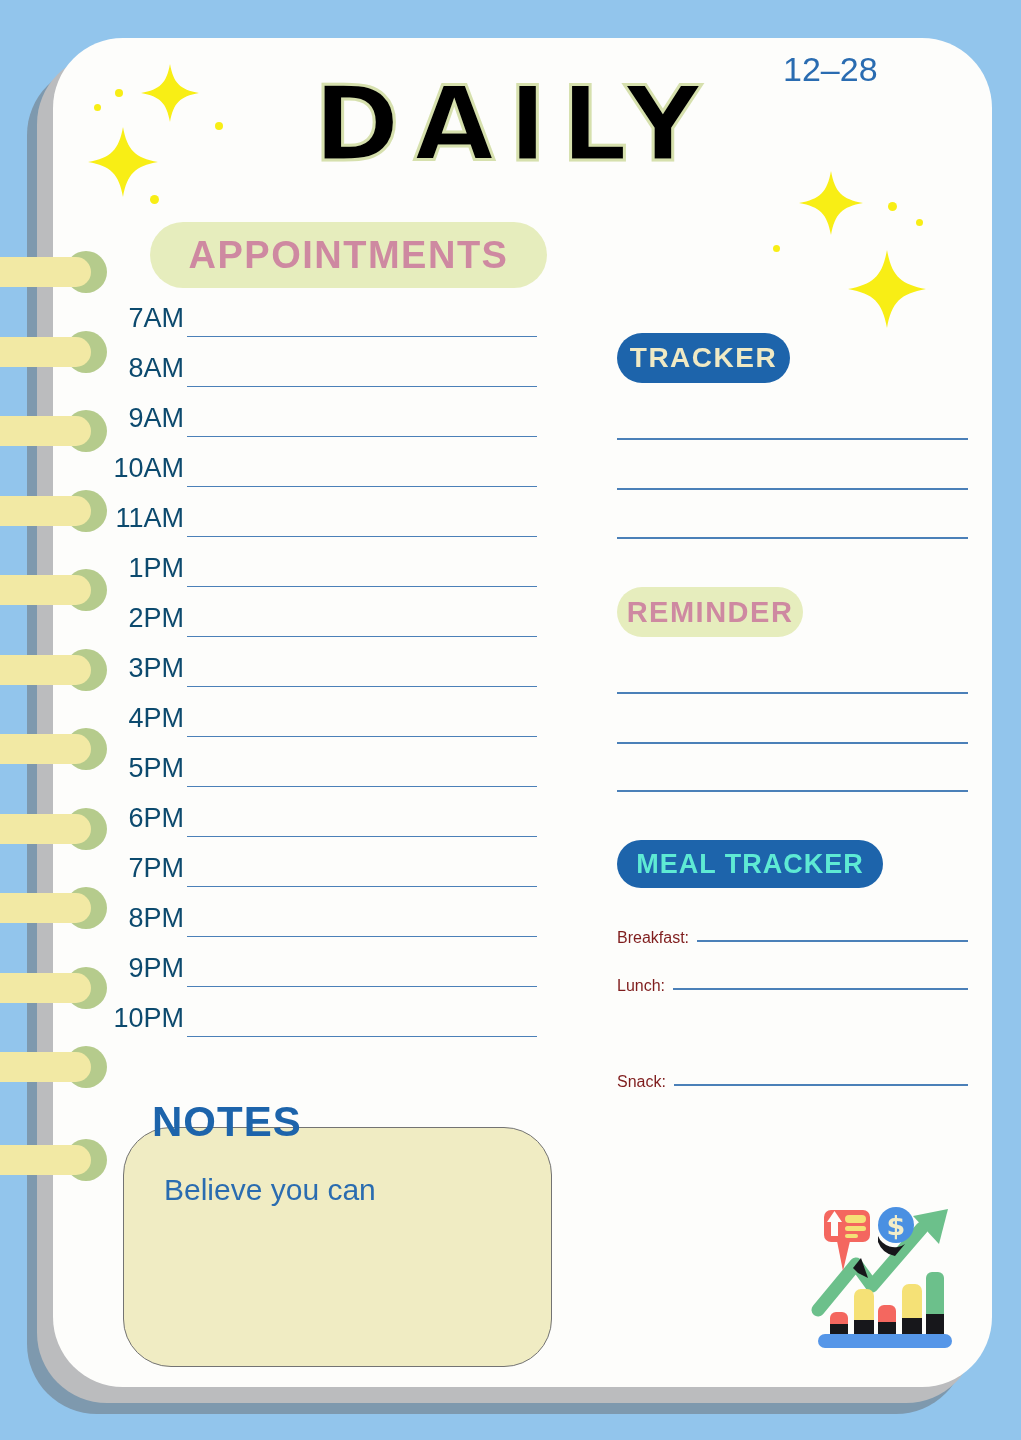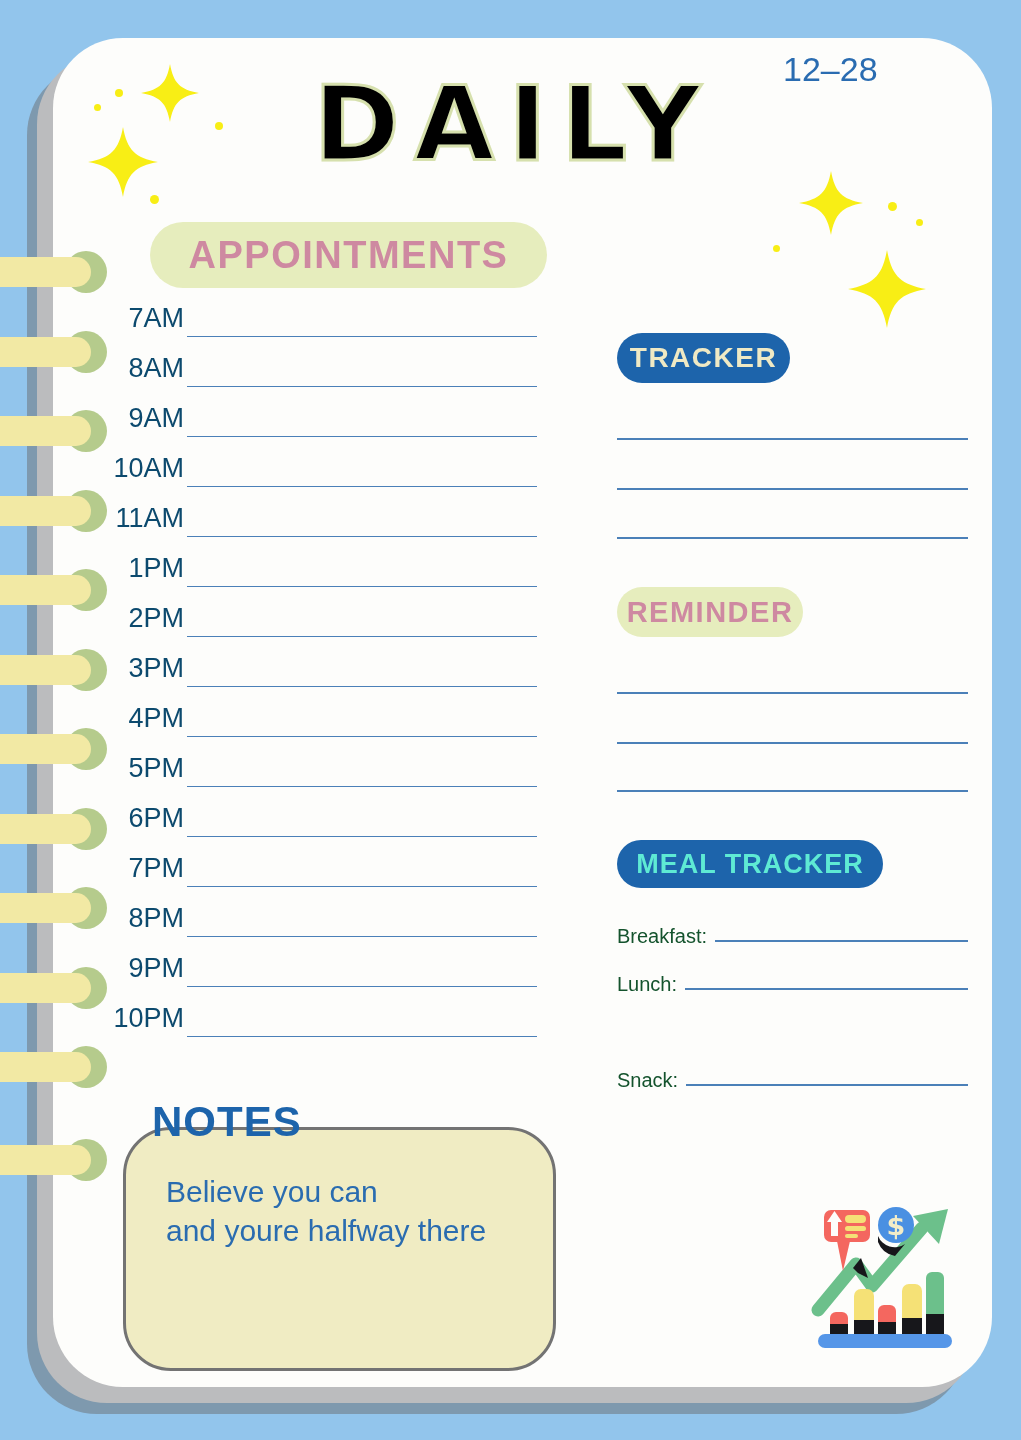--- a/index.html
+++ b/index.html
@@ -33,26 +33,26 @@
               color:#5eead4;font-size:27px;letter-spacing:1px;}
   
   .appt-rows{position:absolute;left:98px;top:287px;width:439px;z-index:4;}
   .appt-row{display:flex;align-items:flex-end;height:50px;}
   .appt-row .t{width:86px;text-align:right;font-size:27px;color:#0c4a6e;margin-bottom:5px;line-height:1;}
   .appt-row .w{flex:1;margin-left:3px;height:1px;border-bottom:1.6px solid #4b80b8;align-self:flex-end;}
   
   .rule{position:absolute;left:617px;width:351px;height:0;border-top:2px solid #4b80b8;z-index:4;}
   
   .meal-row{position:absolute;left:617px;width:351px;height:30px;display:flex;align-items:flex-end;z-index:4;}
-  .meal-row .m{font-size:20px;color:#14532d;padding-right:8px;line-height:1;}
+  .meal-row .m{font-size:16px;color:#7f1d1d;padding-right:8px;line-height:1;}
   .meal-row .w{flex:1;height:1px;border-bottom:2px solid #4b80b8;margin-bottom:4px;}
   
   .notes-title{position:absolute;left:152px;top:1098px;font-size:42px;font-weight:bold;color:#1d64ab;z-index:5;letter-spacing:1px;}
   .notes-box{position:absolute;left:123px;top:1127px;width:427px;height:238px;border-radius:48px;
-             background:#f0ecc3;border:3px solid #737373;z-index:4;}
+             background:#f0ecc3;border:1px solid #737373;z-index:4;}
   .quote{position:absolute;left:40px;top:42px;font-size:30px;color:#2a6cb0;line-height:39px;}
   
   .chart-icon{position:absolute;left:810px;top:1192px;z-index:4;}
 </style>
 </head>
 <body>
 
 <div class="canvas">
 
   <div class="page">
@@ -168,21 +168,20 @@
     </div>
   <div class="meal-row" style="top:1060px">
       <span class="m">Snack:</span>
       <span class="w"></span>
     </div>
 
   <div class="notes-title">NOTES</div>
   <div class="notes-box">
     <div class="quote">
       <div>Believe you can</div>
-      <div>and youre halfway there</div>
     </div>
   </div>
 
   <svg class="chart-icon" width="150" height="165" viewBox="0 0 150 165">
 
     <path d="M8 118 L46 72 L62 94 L112 36" stroke="#6cc08b" stroke-width="13" fill="none" stroke-linecap="round" stroke-linejoin="round"></path>
     <polygon points="103,24 138,17 129,52" fill="#6cc08b"></polygon>
     <polygon points="43,76 51,66 58,86 48,81" fill="#17171b"></polygon>
 
     <rect x="14" y="18" width="46" height="32" rx="7" fill="#f4675f"></rect>

